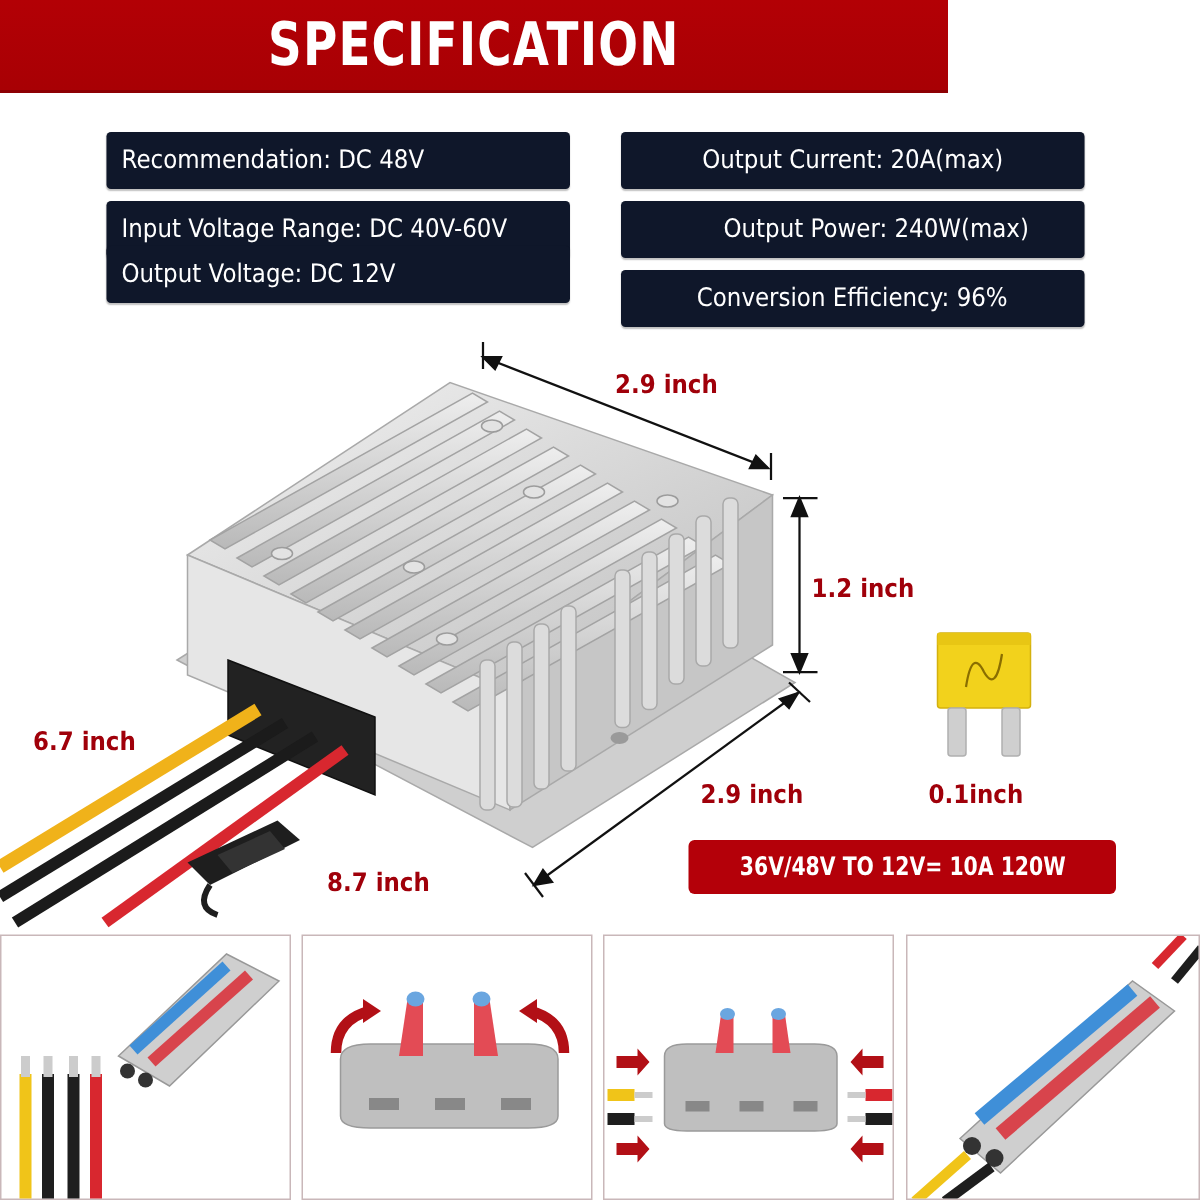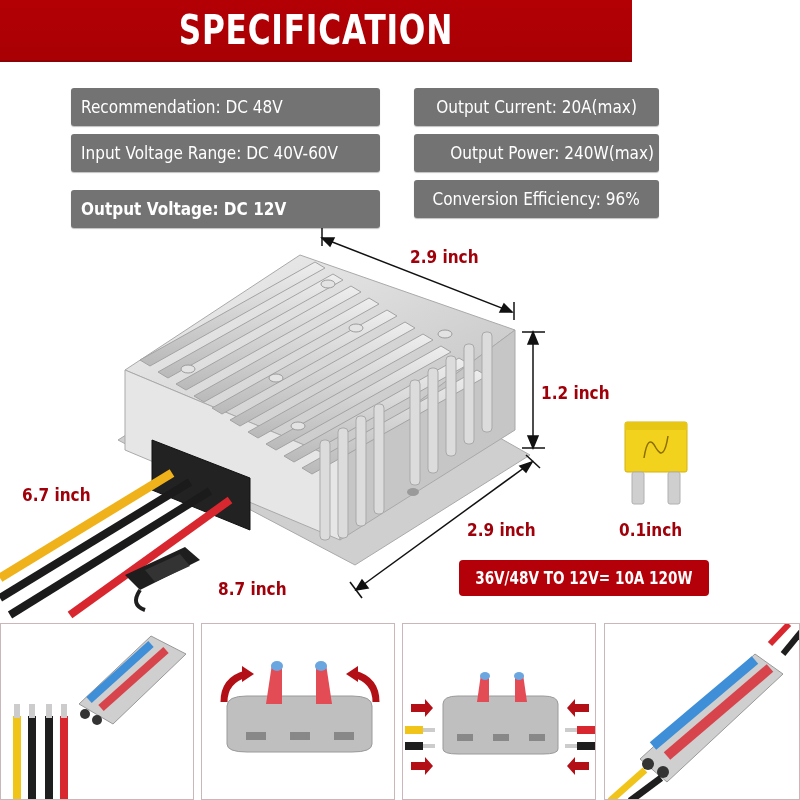--- a/index.html
+++ b/index.html
@@ -11,38 +11,38 @@
     background: linear-gradient(#b30005, #a80004);
     border-bottom: 2px solid #8d0004;
     display: flex; align-items: center; justify-content: center;
   }
   .header-title {
     color: #ffffff; font-family: "DejaVu Sans", sans-serif; font-weight: bold;
     font-size: 40px; letter-spacing: 1px; transform: scaleX(0.78);
   }
 
   .spec-box {
-    position: absolute; height: 38px; background: #737373; border-radius: 3px;
+    position: absolute; height: 38px; background: #0f172a; border-radius: 3px;
     color: #ffffff; font-family: "DejaVu Sans", sans-serif; font-size: 17px;
     display: flex; align-items: center; white-space: nowrap;
     box-shadow: 0 1px 1px rgba(0,0,0,0.25);
   }
   .spec-box span { display: inline-block; transform: scaleX(0.9); transform-origin: left center; }
   .spec-left { left: 71px; width: 309px; padding-left: 10px; }
-  .spec-right { left: 414px; width: 245px; justify-content: center; }
+  .spec-right { left: 414px; width: 309px; justify-content: center; }
   .spec-right span { transform-origin: center center; }
 
   .dim-label {
     position: absolute; color: #a0000a; font-weight: bold; font-size: 17px;
     font-family: "DejaVu Sans", sans-serif; white-space: nowrap;
     transform: scaleX(0.9); transform-origin: left center;
   }
 
   .rating-banner {
-    position: absolute; left: 459px; top: 560px; width: 250px; height: 36px;
+    position: absolute; left: 459px; top: 560px; width: 285px; height: 36px;
     background: #b40009; border-radius: 4px;
     display: flex; align-items: center; justify-content: center;
   }
   .rating-banner span {
     color: #fff; font-weight: bold; font-size: 17px; white-space: nowrap;
     transform: scaleX(0.8); display: inline-block;
   }
 
   .panel {
     position: absolute; top: 623px; height: 177px; border: 1px solid #c9b7b9;
@@ -57,21 +57,21 @@
 <div class="header">
   <div class="header-title">SPECIFICATION</div>
 </div>
 
 <div class="spec-box spec-left" style="top:88px;">
     <span>Recommendation: DC 48V</span>
   </div>
 <div class="spec-box spec-left" style="top:134px;">
     <span>Input Voltage Range: DC 40V-60V</span>
   </div>
-<div class="spec-box spec-left" style="top:190px;font-weight:bold;">
+<div class="spec-box spec-left" style="top:164px;">
     <span>Output Voltage: DC 12V</span>
   </div>
 
 <div class="spec-box spec-right" style="top:88px;">
     <span>Output Current: 20A(max)</span>
   </div>
 <div class="spec-box spec-right" style="top:134px;padding-left:32px;">
     <span>Output Power: 240W(max)</span>
   </div>
 <div class="spec-box spec-right" style="top:180px;">

